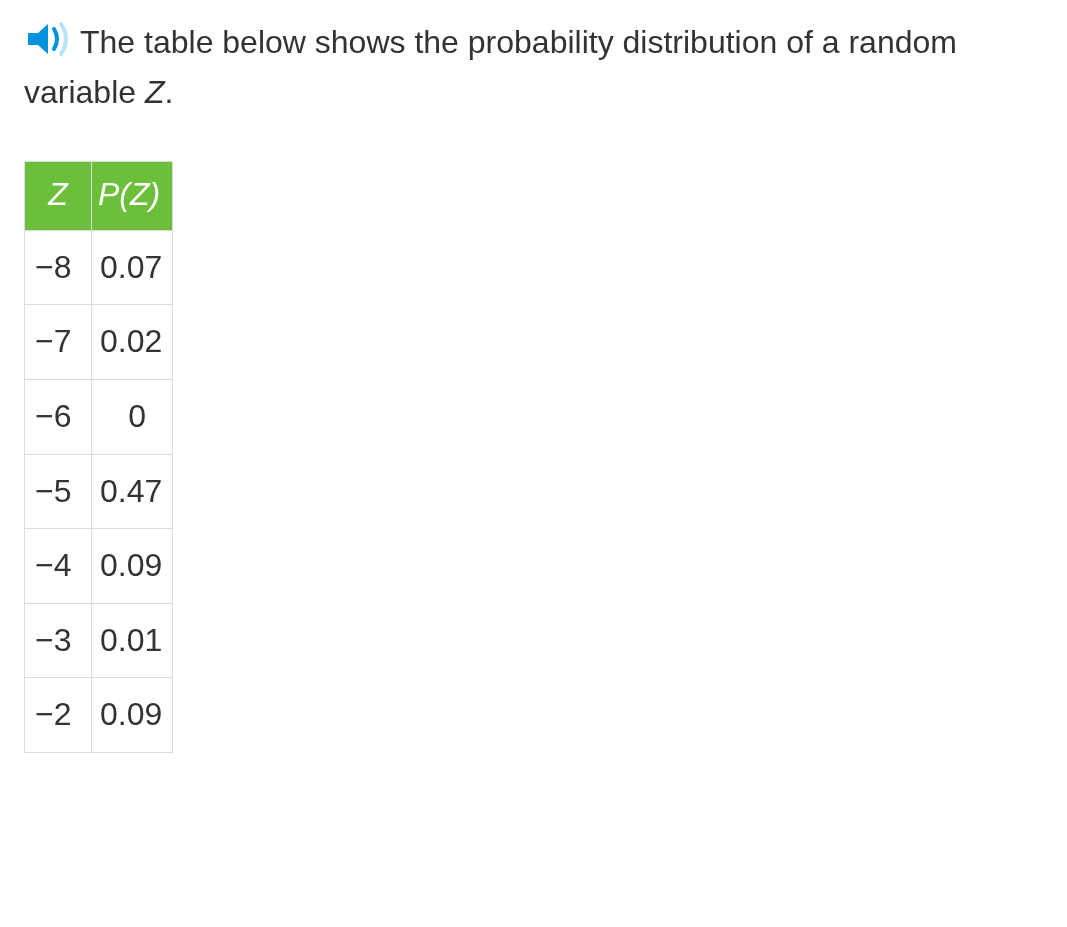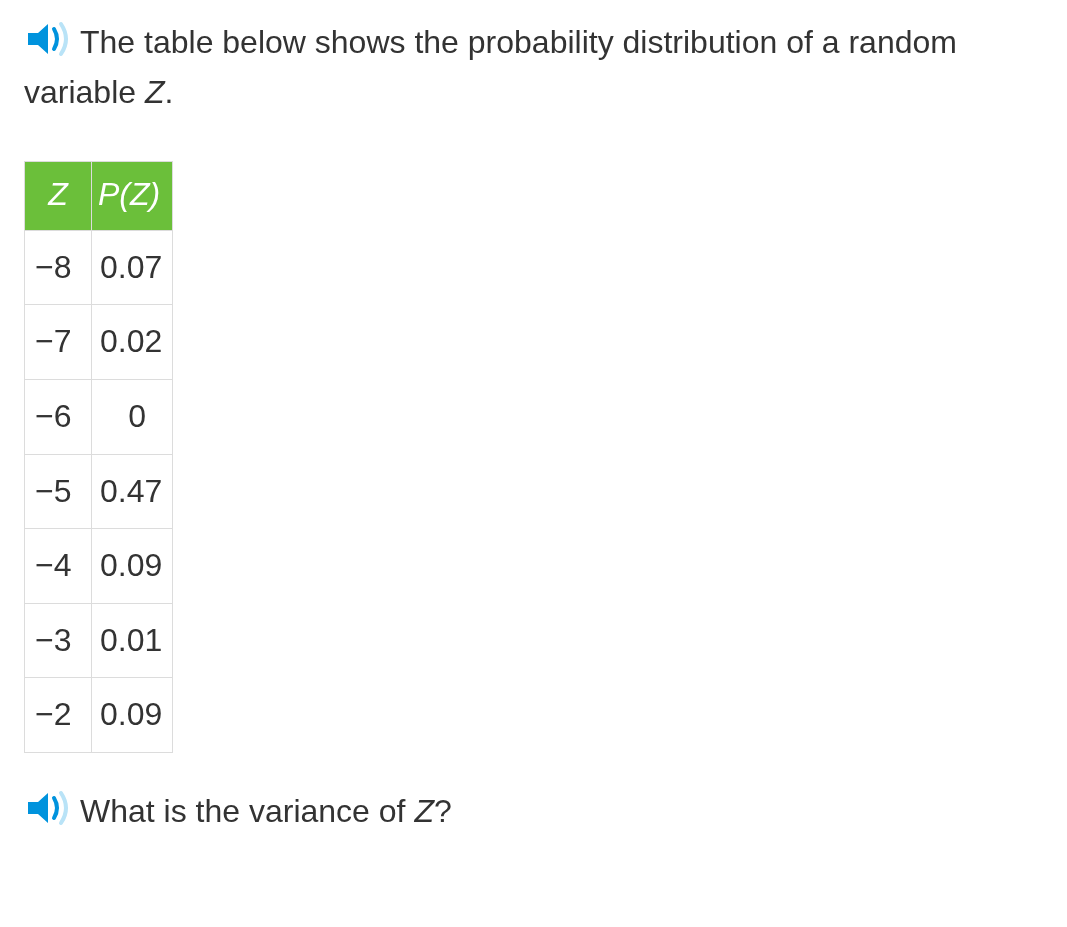--- a/index.html
+++ b/index.html
@@ -108,23 +108,14 @@
           <td class="zcol minus">−3</td>
           <td class="pcol">0.01</td>
         </tr>
       <tr>
           <td class="zcol minus">−2</td>
           <td class="pcol">0.09</td>
         </tr>
     </tbody>
   </table>
 
-  <div class="question">
-    <span class="speaker">
-      <svg viewBox="0 0 52 36">
-        <polygon points="4,12 14,12 24,3 24,33 14,24 4,24" fill="#0093dd"></polygon>
-        <path d="M30 8 Q36 18 30 28" stroke="#0093dd" stroke-width="4" fill="none" stroke-linecap="round"></path>
-        <path d="M37 3 Q47 18 37 33" stroke="#b9e3f7" stroke-width="4" fill="none" stroke-linecap="round"></path>
-      </svg>
-    </span><span>What is the variance of </span><span class="ital">Z</span><span>?</span>
-  </div>
 
 </div>
 
 </body></html>

